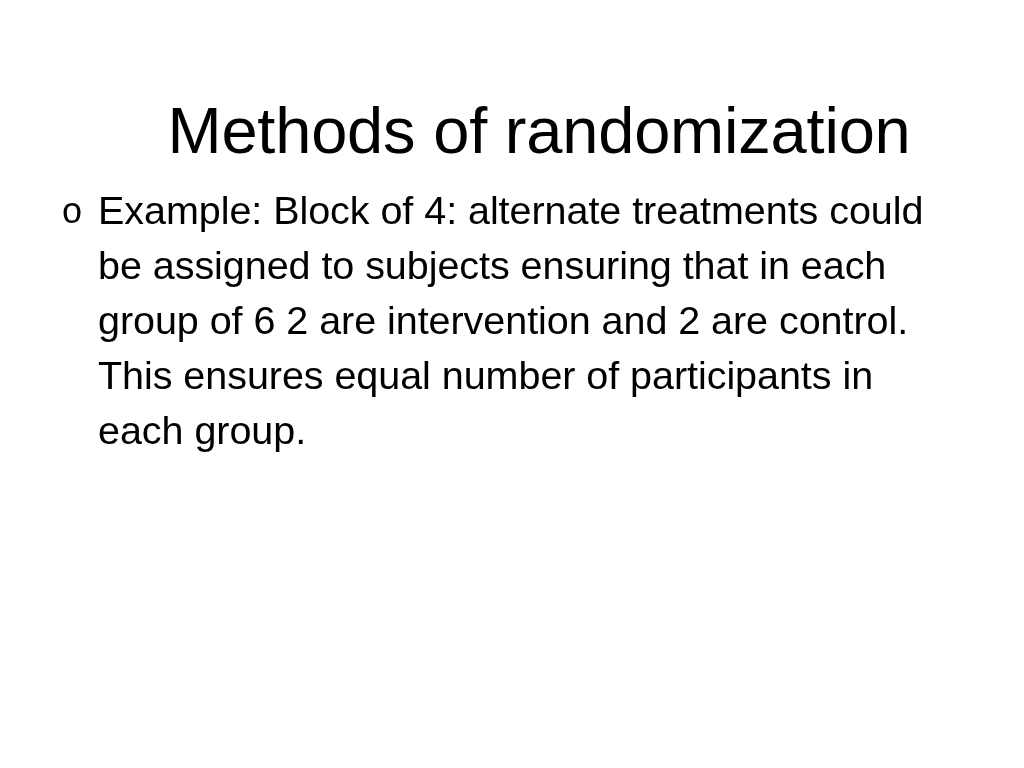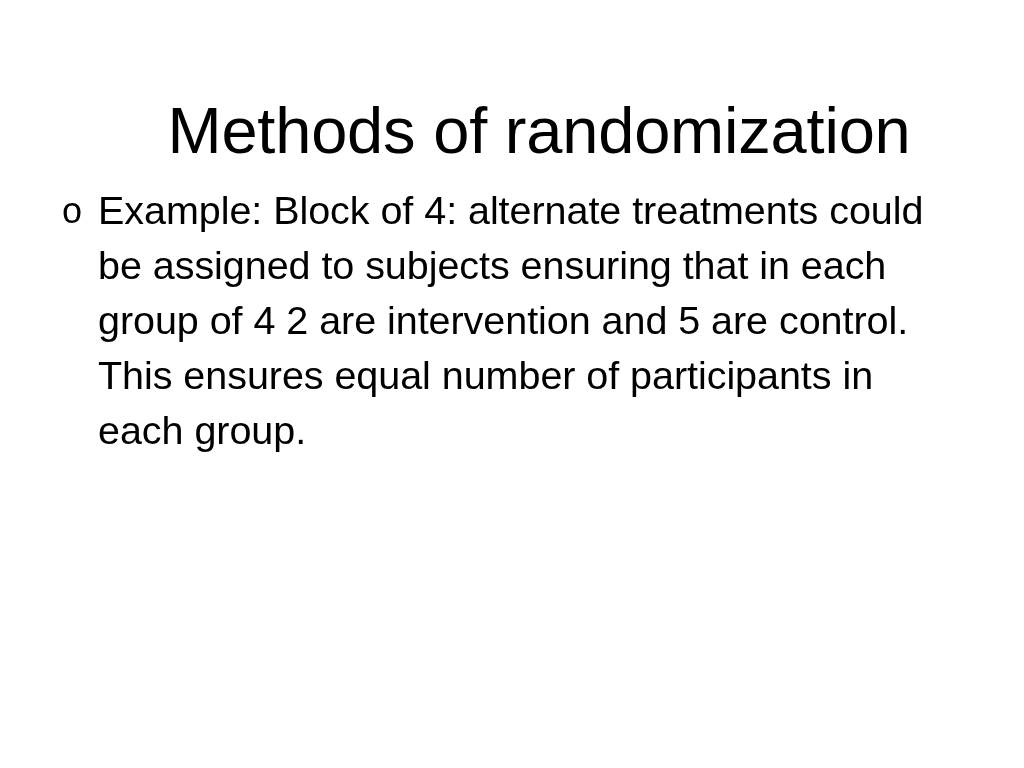--- a/index.html
+++ b/index.html
@@ -77,18 +77,18 @@
 <body>
 
 <div class="slide">
 
   <h1 class="slide-title">Methods of randomization</h1>
 
   <div class="body-block">
 
     <div class="bullet-row">
       <span class="bullet-marker">o</span>
-      <span class="bullet-text">Example: Block of 4: alternate treatments could be assigned to subjects ensuring that in each group of 4 2 are intervention and 5 are control.  This ensures equal number of participants in each group.</span>
+      <span class="bullet-text">Example: Block of 4: alternate treatments could be assigned to subjects ensuring that in each group of 6 2 are intervention and 2 are control.  This ensures equal number of participants in each group.</span>
     </div>
 
   </div>
 
 </div>
 
 </body></html>

